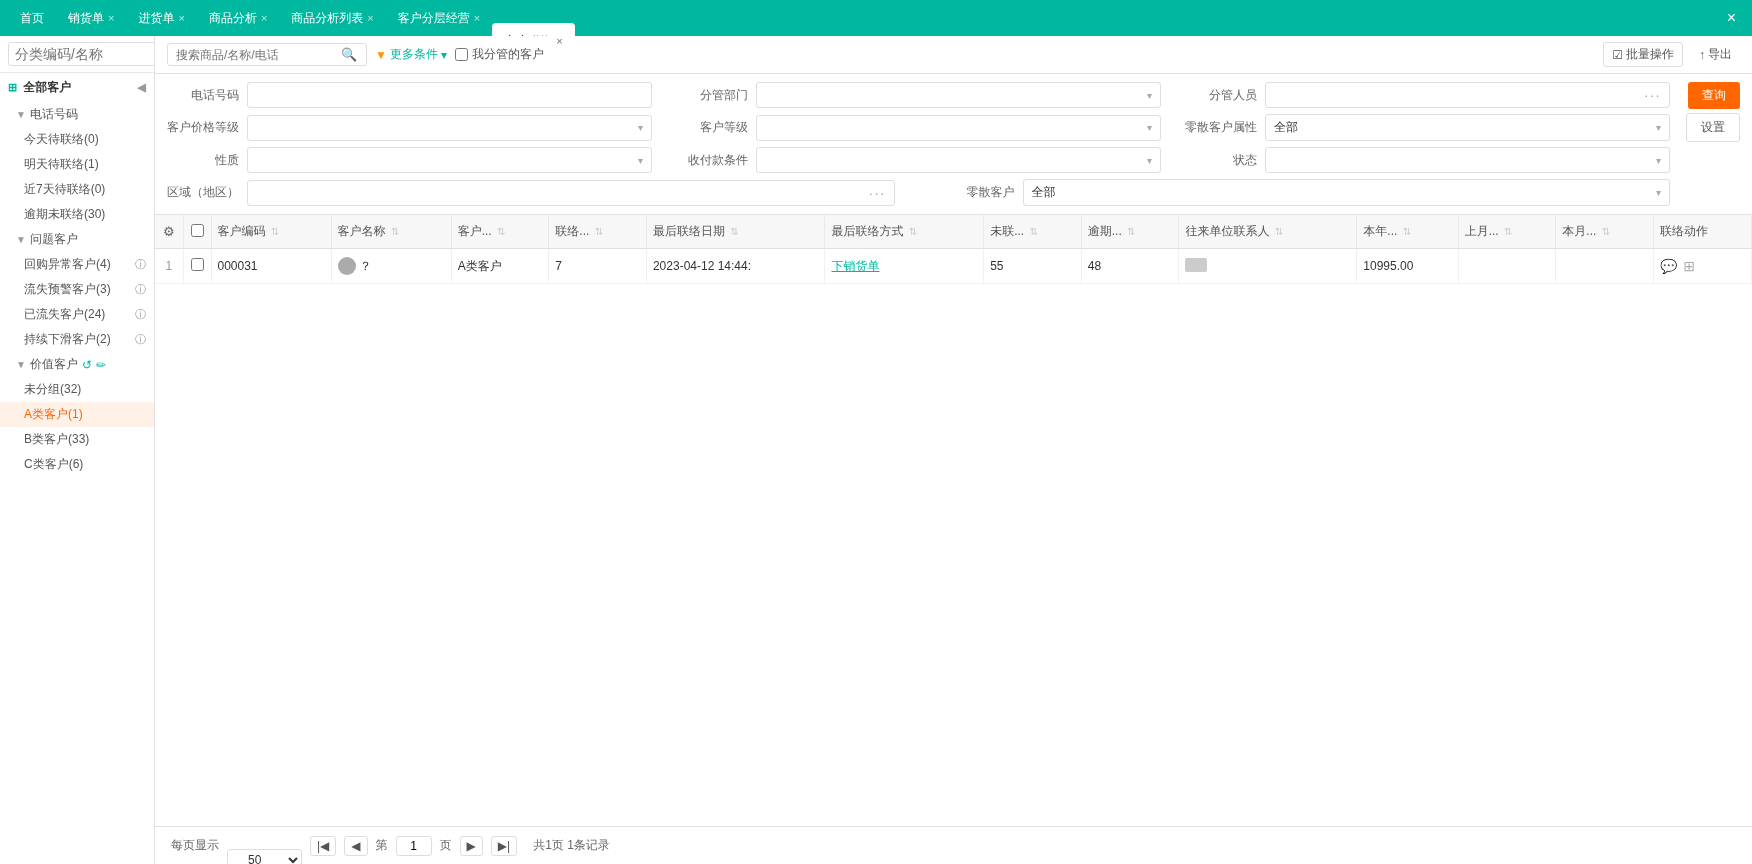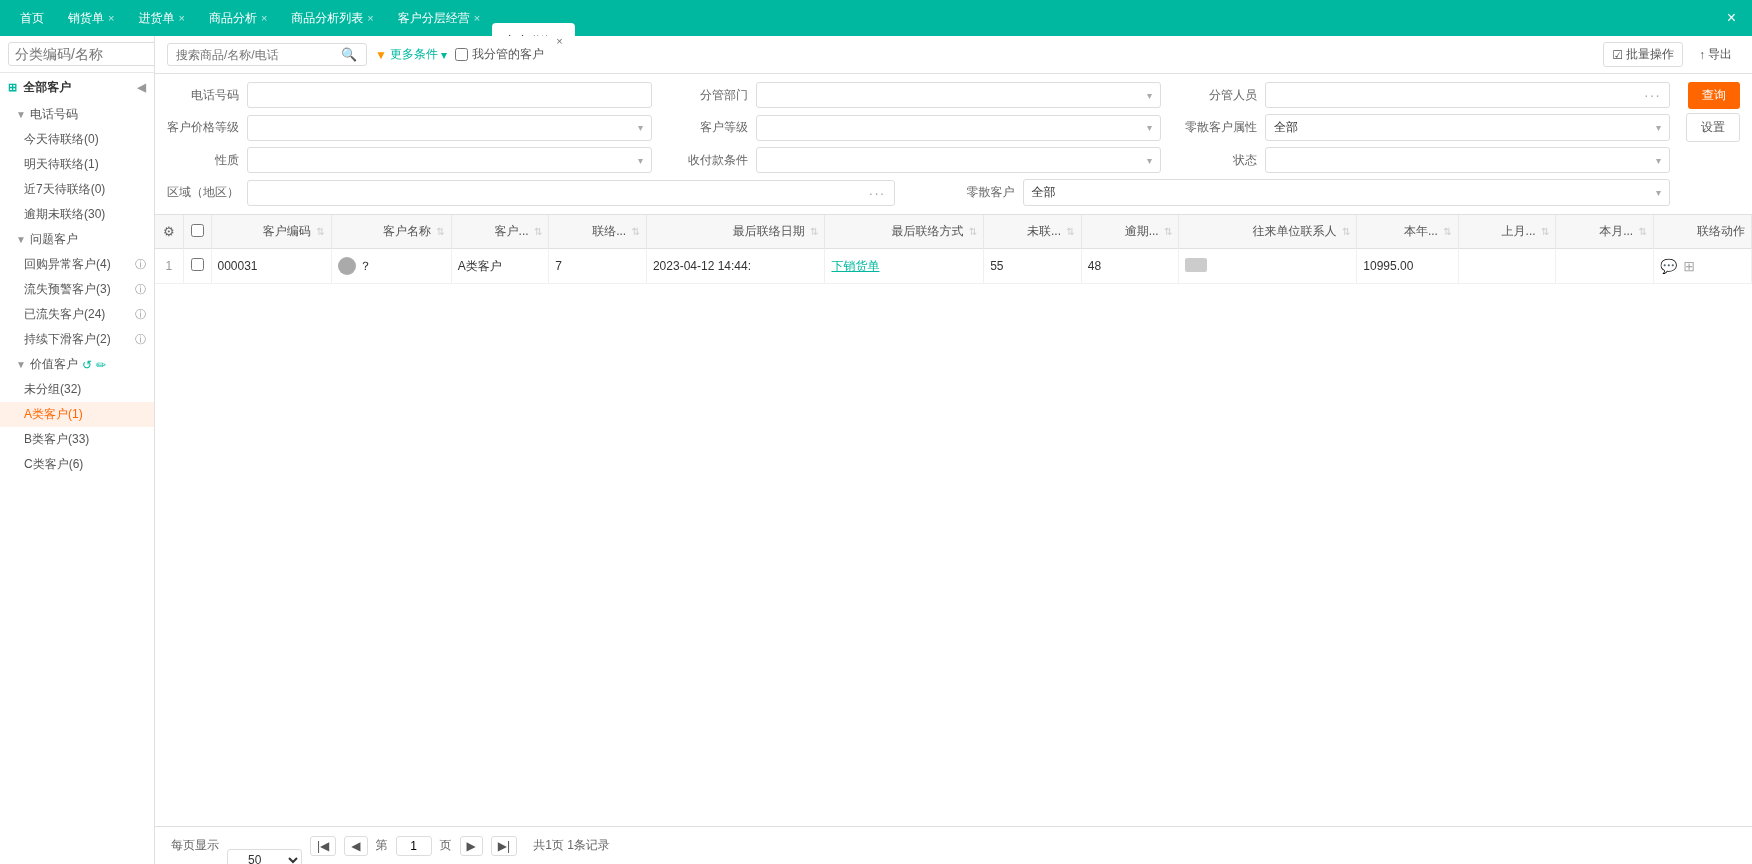--- a/index.html
+++ b/index.html
@@ -224,21 +224,21 @@
       width: 100%;
       border-collapse: collapse;
       font-size: 12px;
     }
     thead tr {
       background: #f7f7f7;
       border-bottom: 1px solid #e0e0e0;
     }
     thead th {
       padding: 8px 6px;
-      text-align: right;
+      text-align: left;
       color: #555;
       font-weight: normal;
       border-right: 1px solid #e8e8e8;
       white-space: nowrap;
       position: relative;
     }
     thead th .col-sort { color: #ccc; font-size: 10px; margin-left: 2px; }
     tbody tr { border-bottom: 1px solid #f0f0f0; }
     tbody td {
       padding: 8px 6px;

